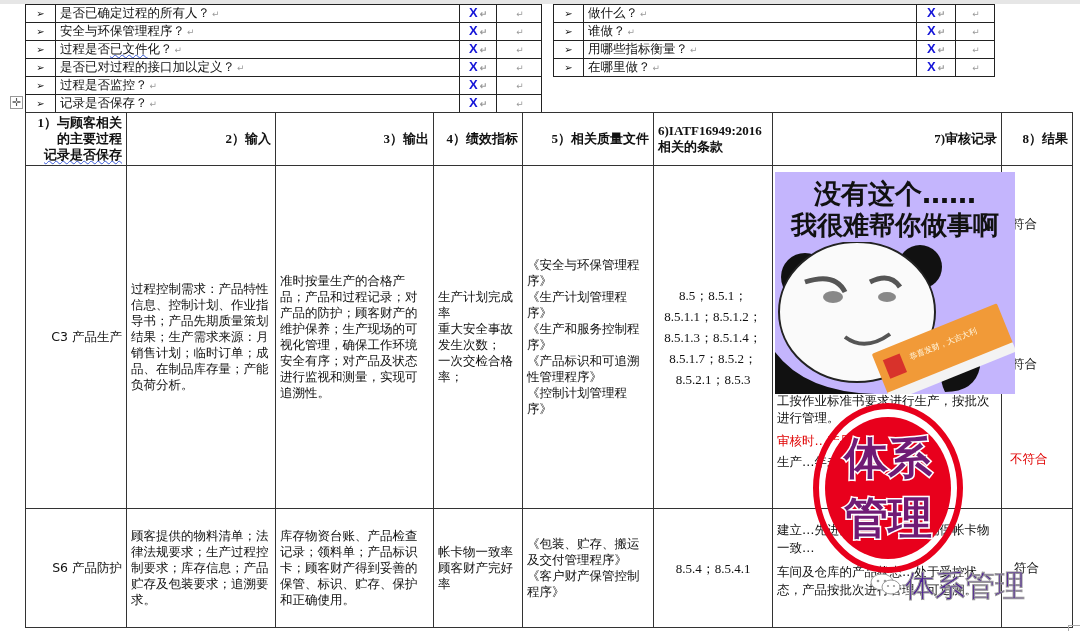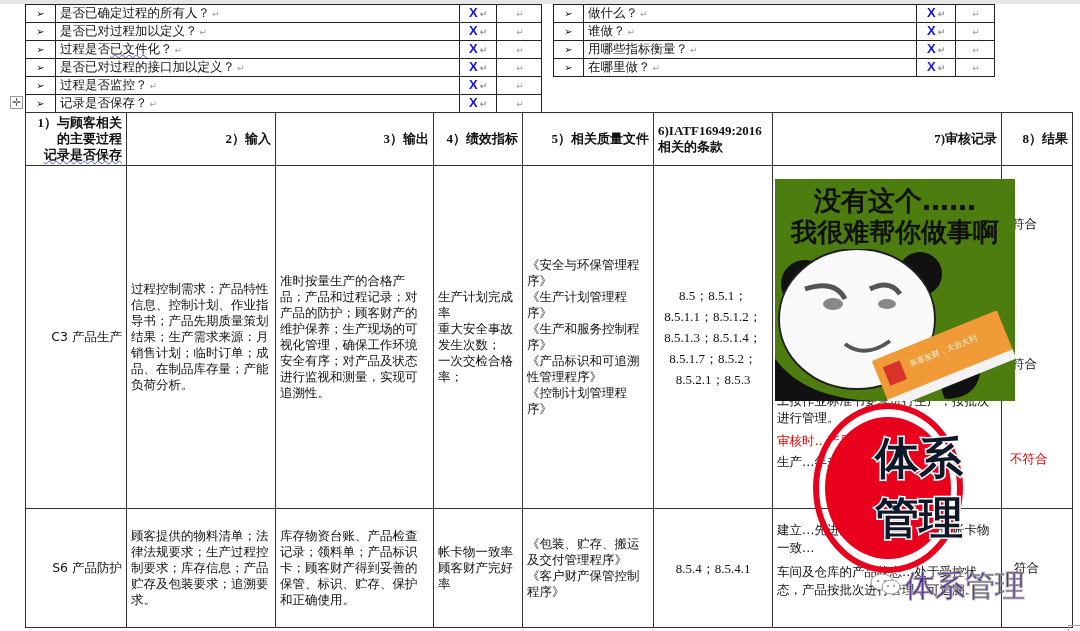--- a/index.html
+++ b/index.html
@@ -25,35 +25,35 @@
   .main th { font-family: "Liberation Serif", "DejaVu Serif", serif; font-weight: bold; font-size: 13px; text-align: right; }
   .main th.h1 { text-align: right; line-height: 16px; }
   .main th.h6 { text-align: left; }
   .main td.c-process { padding-left: 5px; text-align: right; }
   .main td.c-clause { text-align: center; font-family: "Liberation Serif", "DejaVu Serif", serif; font-size: 13px; line-height: 21px; }
   .main td.c-record { vertical-align: top; position: relative; }
   .main td.c-result { text-align: left; vertical-align: top; position: relative; }
   .red { color: #e00000; }
 
   
-  .meme { position: absolute; left: 775px; top: 179px; width: 240px; height: 222px; background: #4d7c0f; overflow: hidden; }
+  .meme { position: absolute; left: 775px; top: 172px; width: 240px; height: 222px; background: #c4b5fd; overflow: hidden; }
   .meme .cap { position: absolute; left: 0; width: 240px; text-align: center; font-weight: bold; font-family: "DejaVu Sans", sans-serif; color: #111; letter-spacing: 0px; }
   .meme .cap1 { top: 4px; font-size: 27px; }
   .meme .cap2 { top: 36px; font-size: 26px; }
   .meme .panda { position: absolute; left: 0; top: 70px; }
   .meme .envelope { position: absolute; left: 100px; top: 155px; width: 135px; height: 44px; background: #f19a38; transform: rotate(-22deg); border-radius: 2px; }
   .meme .envelope .red-sq { position: absolute; left: 8px; top: 10px; width: 18px; height: 20px; background: #d8322b; }
   .meme .envelope .etext { position: absolute; left: 34px; top: 12px; font-size: 8px; color: #fff7e0; white-space: nowrap; }
   .meme .envelope .strip { position: absolute; left: 0; bottom: -8px; width: 135px; height: 10px; background: #f3f3f3; }
 
   
   .stamp { position: absolute; left: 813px; top: 403px; width: 150px; height: 170px; }
   .stamp .ring { position: absolute; left: 0; top: 0; width: 150px; height: 170px; border-radius: 50%; border: 6px solid #e8001c; background: rgba(255,255,255,0.0); }
   .stamp .disk { position: absolute; left: 12px; top: 14px; width: 126px; height: 142px; border-radius: 50%; background: #e8001c; }
-  .stamp .t { position: absolute; left: 0; width: 150px; text-align: right; color: #0f172a; font-weight: bold; font-size: 44px; -webkit-text-stroke: 3px #ffffff; paint-order: stroke fill; }
+  .stamp .t { position: absolute; left: 0; width: 150px; text-align: center; color: #701a75; font-weight: bold; font-size: 44px; -webkit-text-stroke: 3px #ffffff; paint-order: stroke fill; }
   .stamp .t1 { top: 26px; }
   .stamp .t2 { top: 86px; }
 
   
   .watermark { position: absolute; left: 905px; top: 566px; font-size: 30px; color: #4c1d95; -webkit-text-stroke: 1px #999; white-space: nowrap; }
   .wm-icon { position: absolute; left: 870px; top: 572px; width: 32px; height: 24px; }
 
   .corner-mark { position: absolute; right: 0; bottom: 0; width: 12px; height: 6px; border-top: 1px solid #aaa; border-left: 1px solid #aaa; }
 </style>
 </head>
@@ -70,21 +70,21 @@
     </colgroup>
   <tbody>
       <tr>
     <td class="arrow">➢</td>
     <td class="q"><span>是否已确定过程的所有人？</span><span class="ret">↵</span></td>
     <td class="x"><span>X</span><span class="ret">↵</span></td>
     <td class="blank"><span class="ret">↵</span></td>
   </tr>
   <tr>
     <td class="arrow">➢</td>
-    <td class="q"><span>是否已对过程加以定义？</span><span class="ret">↵</span></td>
+    <td class="q"><span>安全与环保管理程序？</span><span class="ret">↵</span></td>
     <td class="x"><span>X</span><span class="ret">↵</span></td>
     <td class="blank"><span class="ret">↵</span></td>
   </tr>
   <tr>
     <td class="arrow">➢</td>
     <td class="q"><span>过程是否</span><span class="squig">已文件</span><span>化？</span><span class="ret">↵</span></td>
     <td class="x"><span>X</span><span class="ret">↵</span></td>
     <td class="blank"><span class="ret">↵</span></td>
   </tr>
   <tr>

